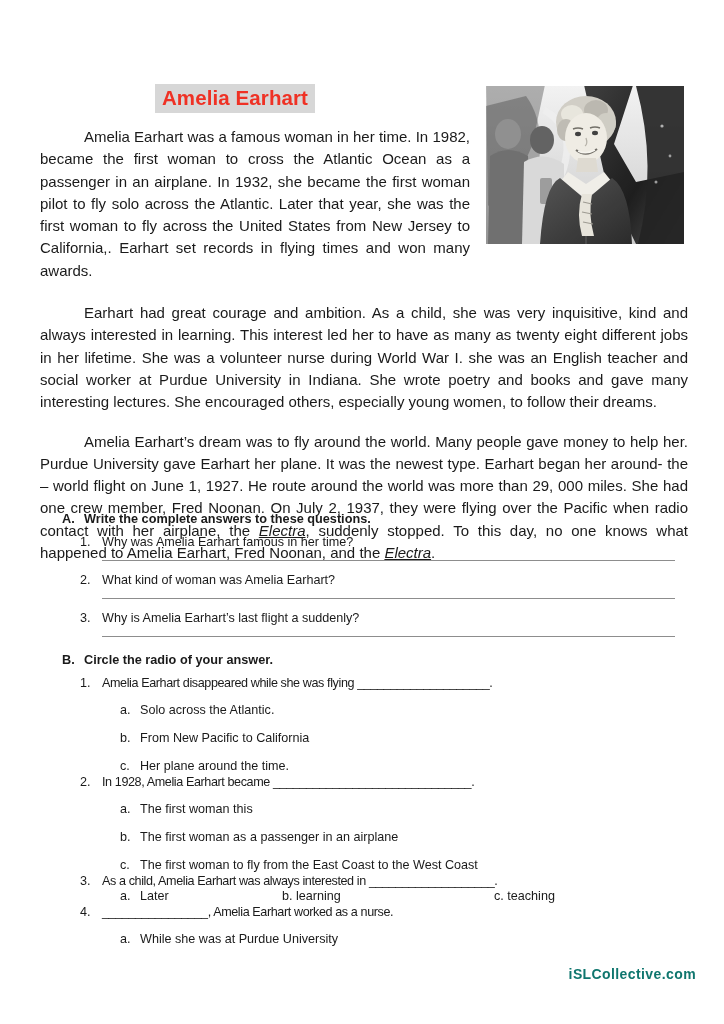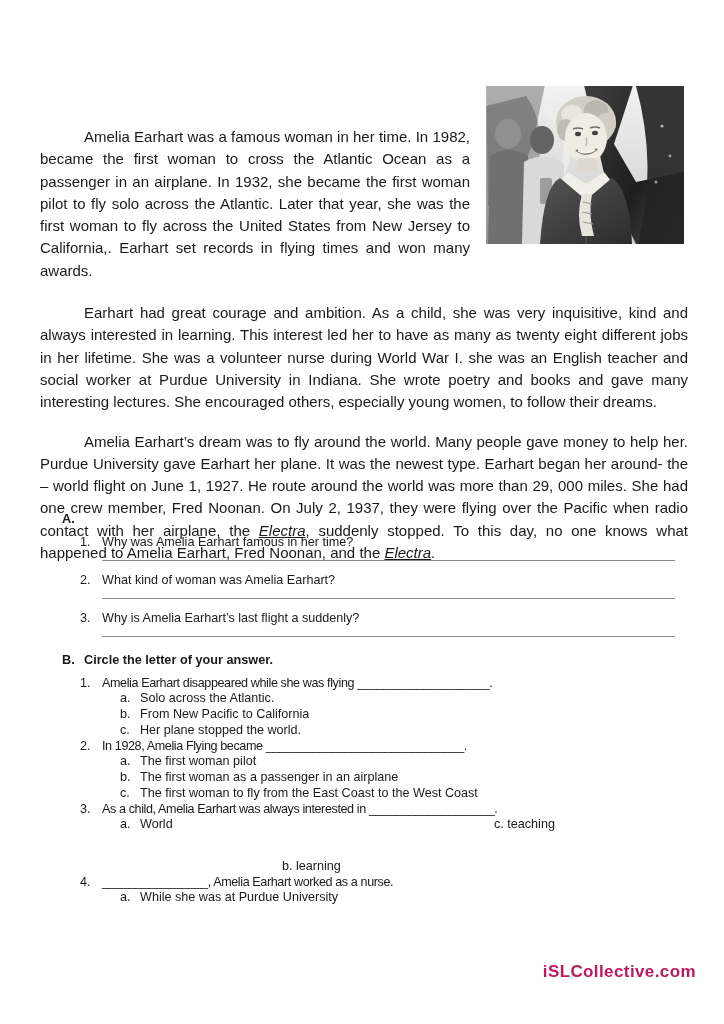--- a/index.html
+++ b/index.html
@@ -117,50 +117,53 @@
   .opt {
     display: flex;
     align-items: baseline;
     margin-left: 58px;
     margin-bottom: 2px;
   }
   .opt-letter {
     width: 20px;
     flex: 0 0 20px;
   }
-  .opt-text { flex: 1 1 auto; }
+  .opt-text { flex: 1 1 auto; margin-top: 12px; }
   .opt-row {
     display: flex;
     margin-left: 58px;
     margin-bottom: 2px;
   }
   .opt-row .col1 { width: 162px; display: flex; }
   .opt-row .col1 .opt-letter { width: 20px; flex: 0 0 20px; }
-  .opt-row .col2 { width: 212px; margin-top: 42px; }
+  .opt-row .col2 { width: 212px; }
   .opt-row .col3 { width: 160px; }
   .blank { letter-spacing: -0.4px; }
   .mcq { margin-bottom: 1px; }
 
   
   .watermark {
     position: absolute;
     right: 28px;
     bottom: 42px;
-    font-size: 17px;
+    font-size: 14px;
     font-weight: bold;
-    color: #be185d;
+    color: #0f766e;
     letter-spacing: 0.4px;
     font-family: "Liberation Sans", sans-serif;
   }
 </style>
 </head>
 <body>
 
 <div class="page">
 
+  <div class="title-row">
+    <span class="doc-title">Amelia Earhart</span>
+  </div>
 
   <div class="photo">
     <svg viewBox="0 0 198 158" preserveAspectRatio="none">
       <defs>
         <linearGradient id="skyg" x1="0" y1="0" x2="0" y2="1">
           <stop offset="0%" stop-color="#f2f2f2"></stop>
           <stop offset="100%" stop-color="#c9c9c9"></stop>
         </linearGradient>
         <linearGradient id="propg" x1="0" y1="0" x2="1" y2="1">
           <stop offset="0%" stop-color="#3a3a3a"></stop>
@@ -228,20 +231,21 @@
     <p class="wrapped">Amelia Earhart was a famous woman in her time. In 1982, became the first woman to cross the Atlantic Ocean as a passenger in an airplane. In 1932, she became the first woman pilot to fly solo across the Atlantic. Later that year, she was the first woman to fly across the United States from New Jersey to California,. Earhart set records in flying times and won many awards.</p>
     <p>Earhart had great courage and ambition. As a child, she was very inquisitive, kind and always interested in learning. This interest led her to have as many as twenty eight different jobs in her lifetime. She was a volunteer nurse during World War I. she was an English teacher and social worker at Purdue University in Indiana. She wrote poetry and books and gave many interesting lectures. She encouraged others, especially young women, to follow their dreams.</p>
     <p><span>Amelia Earhart’s dream was to fly around the world. Many people gave money to help her. Purdue University gave Earhart her plane. It was the newest type. Earhart began her around- the – world flight on June 1, 1927. He route around the world was more than 29, 000 miles. She had one crew member, Fred Noonan. On July 2, 1937, they were flying over the Pacific when radio contact with her airplane, the </span><i>Electra</i><span>, suddenly stopped. To this day, no one knows what happened to Amelia Earhart, Fred Noonan, and the </span><i>Electra</i><span>.</span></p>
   </div>
 
   <div class="exercises">
 
     <div class="section">
       <div class="section-head">
         <span class="section-letter">A.</span>
+        <span>Write the complete answers to these questions.</span>
       </div>
 
       <div class="qitem">
         <span class="qnum">1.</span>
         <span class="qtext">Why was Amelia Earhart famous in her time?</span>
       </div>
       <div class="answer-line"></div>
 
       <div class="qitem">
         <span class="qnum">2.</span>
@@ -252,65 +256,65 @@
       <div class="qitem">
         <span class="qnum">3.</span>
         <span class="qtext">Why is Amelia Earhart’s last flight a suddenly?</span>
       </div>
       <div class="answer-line"></div>
     </div>
 
     <div class="section">
       <div class="section-head">
         <span class="section-letter">B.</span>
-        <span>Circle the letter of your answer.</span>
+        <span>Circle the radio of your answer.</span>
       </div>
 
       <div class="qitem mcq">
         <span class="qnum">1.</span>
         <span class="qtext blank">Amelia Earhart disappeared while she was flying ____________________.</span>
       </div>
       <div class="opt">
         <span class="opt-letter">a.</span>
         <span class="opt-text">Solo across the Atlantic.</span>
       </div>
       <div class="opt">
         <span class="opt-letter">b.</span>
         <span class="opt-text">From New Pacific to California</span>
       </div>
       <div class="opt">
         <span class="opt-letter">c.</span>
-        <span class="opt-text">Her plane stopped the world.</span>
+        <span class="opt-text">Her plane around the time.</span>
       </div>
 
       <div class="qitem mcq">
         <span class="qnum">2.</span>
-        <span class="qtext blank">In 1928, Amelia Flying became ______________________________.</span>
+        <span class="qtext blank">In 1928, Amelia Earhart became ______________________________.</span>
       </div>
       <div class="opt">
         <span class="opt-letter">a.</span>
-        <span class="opt-text">The first woman pilot</span>
+        <span class="opt-text">The first woman this</span>
       </div>
       <div class="opt">
         <span class="opt-letter">b.</span>
         <span class="opt-text">The first woman as a passenger in an airplane</span>
       </div>
       <div class="opt">
         <span class="opt-letter">c.</span>
         <span class="opt-text">The first woman to fly from the East Coast to the West Coast</span>
       </div>
 
       <div class="qitem mcq">
         <span class="qnum">3.</span>
         <span class="qtext blank">As a child, Amelia Earhart was always interested in ___________________.</span>
       </div>
       <div class="opt-row">
         <span class="col1">
           <span class="opt-letter">a.</span>
-          <span>World</span>
+          <span>Later</span>
         </span>
         <span class="col2">b. learning</span>
         <span class="col3">c. teaching</span>
       </div>
 
       <div class="qitem mcq">
         <span class="qnum">4.</span>
         <span class="qtext blank">________________, Amelia Earhart worked as a nurse.</span>
       </div>
       <div class="opt">

